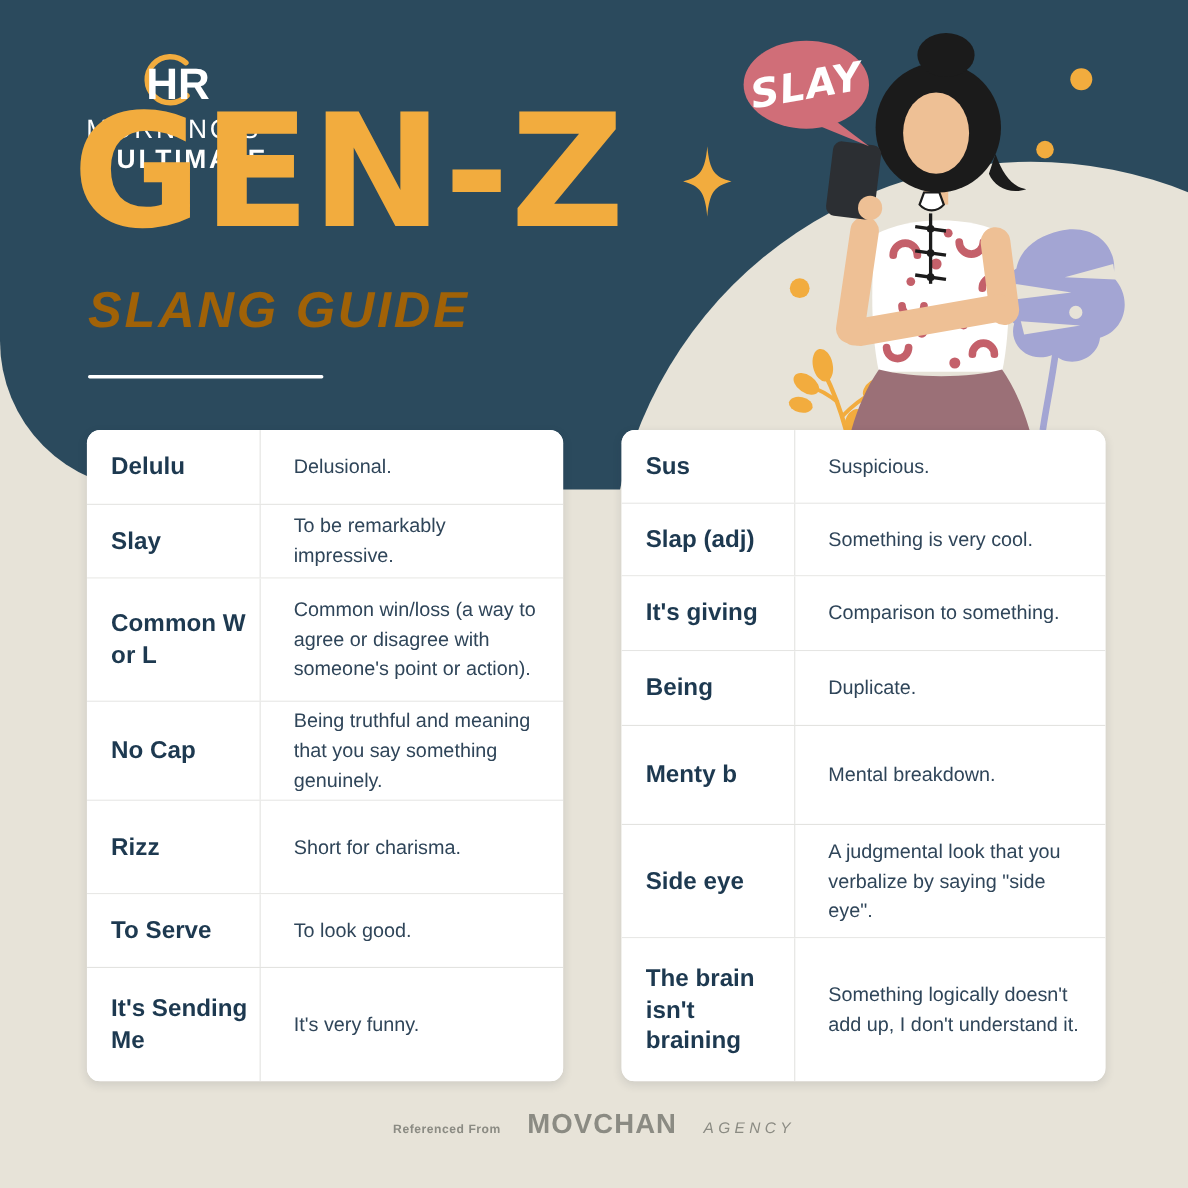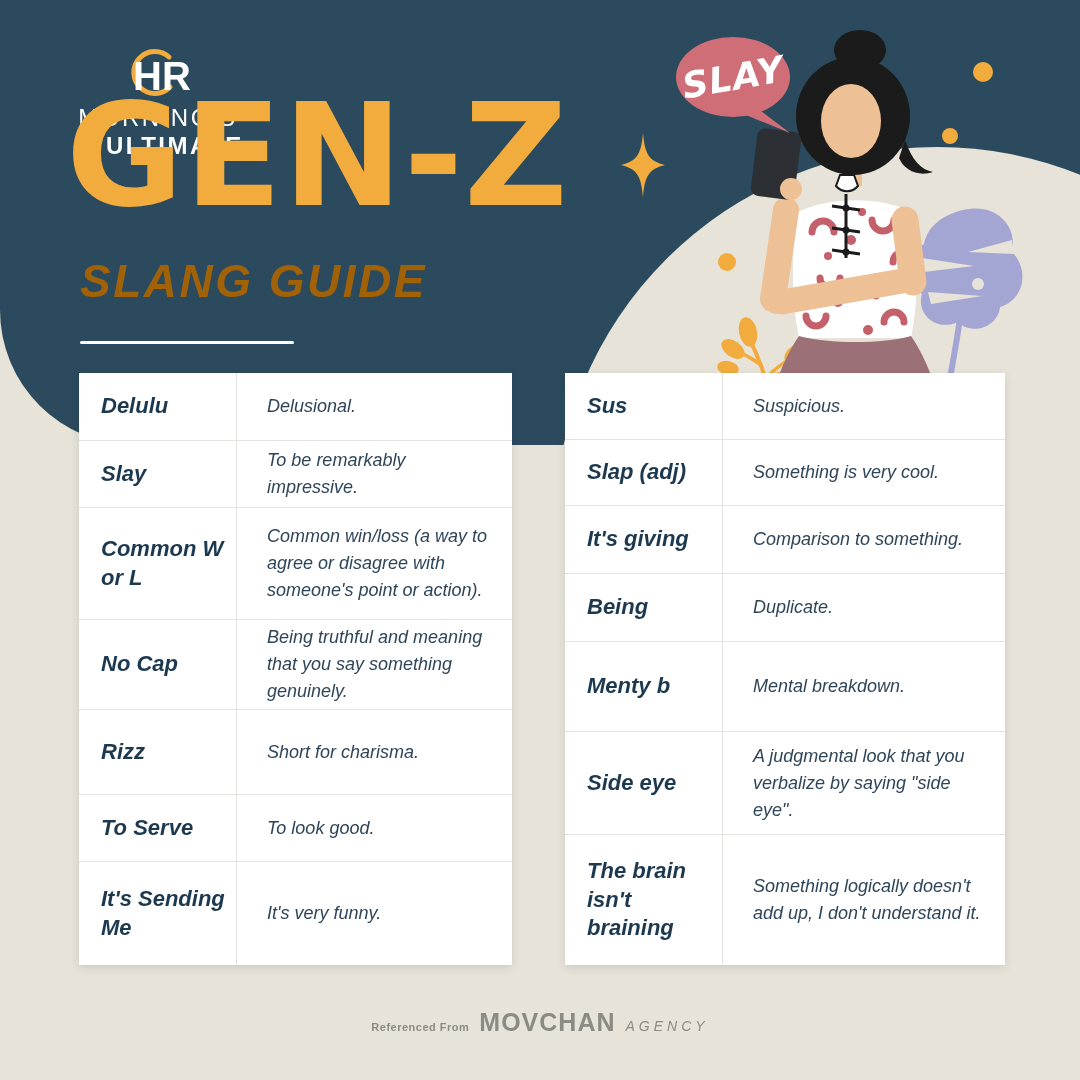--- a/index.html
+++ b/index.html
@@ -24,35 +24,35 @@
   .title{position:absolute;left:66px;top:84px;font-family:"DejaVu Sans",sans-serif;
     font-weight:bold;font-size:143px;line-height:1;color:#f2ac3e;letter-spacing:1px;}
   .subtitle{position:absolute;left:80px;top:254px;font-size:46px;font-style:italic;
     font-weight:bold;letter-spacing:2.5px;color:#a16207;}
   .underline{position:absolute;left:80px;top:341px;width:214px;height:3px;background:#fff;border-radius:2px;}
 
   
   .illu{position:absolute;left:520px;top:20px;}
 
   
-  .card{position:absolute;top:373px;background:#fff;border-radius:0;overflow:hidden;
-    box-shadow:0 3px 9px rgba(30,45,60,0.12);font-style:italic;}
+  .card{position:absolute;top:391px;background:#fff;border-radius:12px;overflow:hidden;
+    box-shadow:0 3px 9px rgba(30,45,60,0.12);}
   .card-left{left:79px;width:433px;}
   .card-right{left:565px;width:440px;}
   .row{display:flex;align-items:stretch;border-bottom:1px solid #e3e3e0;box-sizing:border-box;background:#fff;}
   .row:last-child{border-bottom:none;}
   .cell-term{width:158px;box-sizing:border-box;padding-left:22px;padding-right:8px;
     border-right:1px solid #e3e3e0;display:flex;align-items:center;
     font-weight:bold;font-size:22px;line-height:1.3;color:#1d3950;}
   .cell-def{flex:1;display:flex;align-items:center;box-sizing:border-box;
     padding:10px 22px 10px 30px;font-size:18px;line-height:1.5;color:#2f4559;}
 
   
   .footer{position:absolute;left:0;top:1008px;width:1080px;display:flex;
-    justify-content:center;align-items:baseline;gap:10px;color:#8b8b83;}
+    justify-content:center;align-items:baseline;gap:24px;color:#8b8b83;}
   .footer-ref{font-size:11px;font-weight:bold;letter-spacing:0.5px;}
   .footer-brand{font-size:25px;font-weight:bold;letter-spacing:1px;}
   .footer-agency{font-size:14px;letter-spacing:4px;font-style:italic;}
 </style>
 </head>
 <body>
 
 <div class="poster">
 
   <div class="dark-blob"></div>

